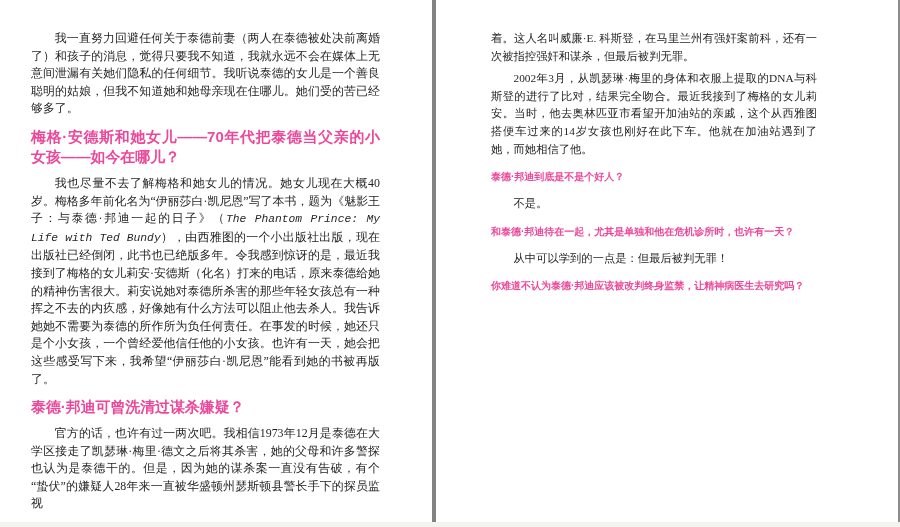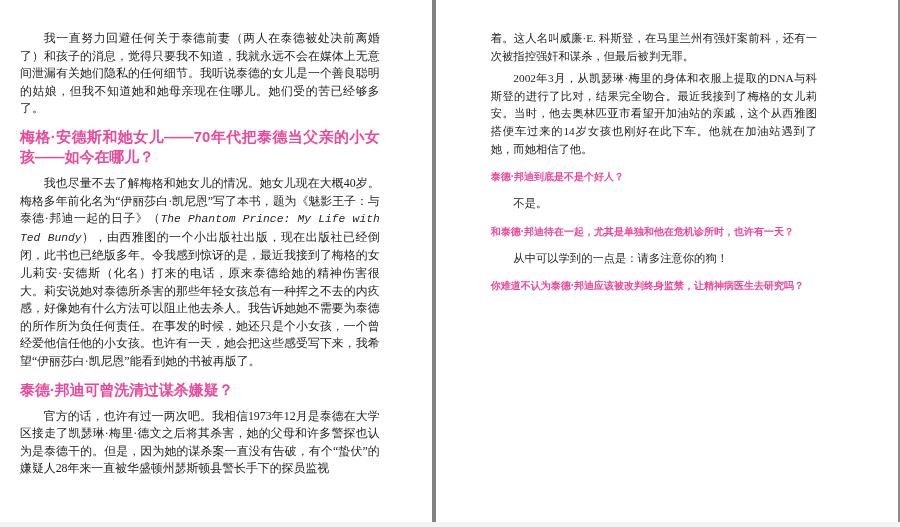--- a/index.html
+++ b/index.html
@@ -6,21 +6,21 @@
   html, body { width: 900px; height: 527px; }
   body {
     background: #ffffff;
     overflow: hidden;
     position: relative;
     font-family: "Liberation Serif", "DejaVu Serif", serif;
     color: #1f1f1f;
   }
   .spread { display: flex; width: 900px; height: 527px; }
   .page { background: #ffffff; overflow: hidden; }
-  .page-left  { width: 448px; padding: 25px 52px 0 20px; font-size: 11.9px; }
+  .page-left  { width: 448px; padding: 25px 52px 0 31px; font-size: 11.9px; }
   .page-right { width: 479px; padding: 25px 83px 0 55px; font-size: 11.3px; }
   .divider { width: 4px; flex: none; background: #828282; }
   .edge-line { position: absolute; top: 0; right: 0; width: 2px; height: 100%; background: #8c8c8c; }
   .bottom-strip { position: absolute; bottom: 0; left: 0; width: 100%; height: 5px; background: #f3f3f1; }
 
   .para {
     text-align: justify;
     text-indent: 2em;
     line-height: 17.6px;
     margin: 5px 0;
@@ -54,18 +54,18 @@
       <h2 class="heading"><span class="seg">泰德·邦迪可曾洗清过谋杀嫌疑？</span></h2>
       <p class="para"><span class="seg">官方的话，也许有过一两次吧。我相信1973年12月是泰德在大学区接走了凯瑟琳·梅里·德文之后将其杀害，她的父母和许多警探也认为是泰德干的。但是，因为她的谋杀案一直没有告破，有个“蛰伏”的嫌疑人28年来一直被华盛顿州瑟斯顿县警长手下的探员监视</span></p>
     </div>
   <div class="divider"></div>
   <div class="page page-right">
       <p class="para no-indent"><span class="seg">着。这人名叫威廉·E. 科斯登，在马里兰州有强奸案前科，还有一次被指控强奸和谋杀，但最后被判无罪。</span></p>
       <p class="para"><span class="seg">2002年3月，从凯瑟琳·梅里的身体和衣服上提取的DNA与科斯登的进行了比对，结果完全吻合。最近我接到了梅格的女儿莉安。当时，他去奥林匹亚市看望开加油站的亲戚，这个从西雅图搭便车过来的14岁女孩也刚好在此下车。他就在加油站遇到了她，而她相信了他。</span></p>
       <h2 class="heading"><span class="seg">泰德·邦迪到底是不是个好人？</span></h2>
       <p class="para"><span class="seg">不是。</span></p>
       <h2 class="heading"><span class="seg">和泰德·邦迪待在一起，尤其是单独和他在危机诊所时，也许有一天？</span></h2>
-      <p class="para"><span class="seg">从中可以学到的一点是：请多注意你的狗！</span></p>
+      <p class="para"><span class="seg">从中可以学到的一点是：但最后被判无罪！</span></p>
       <h2 class="heading"><span class="seg">你难道不认为泰德·邦迪应该被改判终身监禁，让精神病医生去研究吗？</span></h2>
     </div>
 </div>
 <div class="edge-line"></div>
 <div class="bottom-strip"></div>
 
 </body></html>

